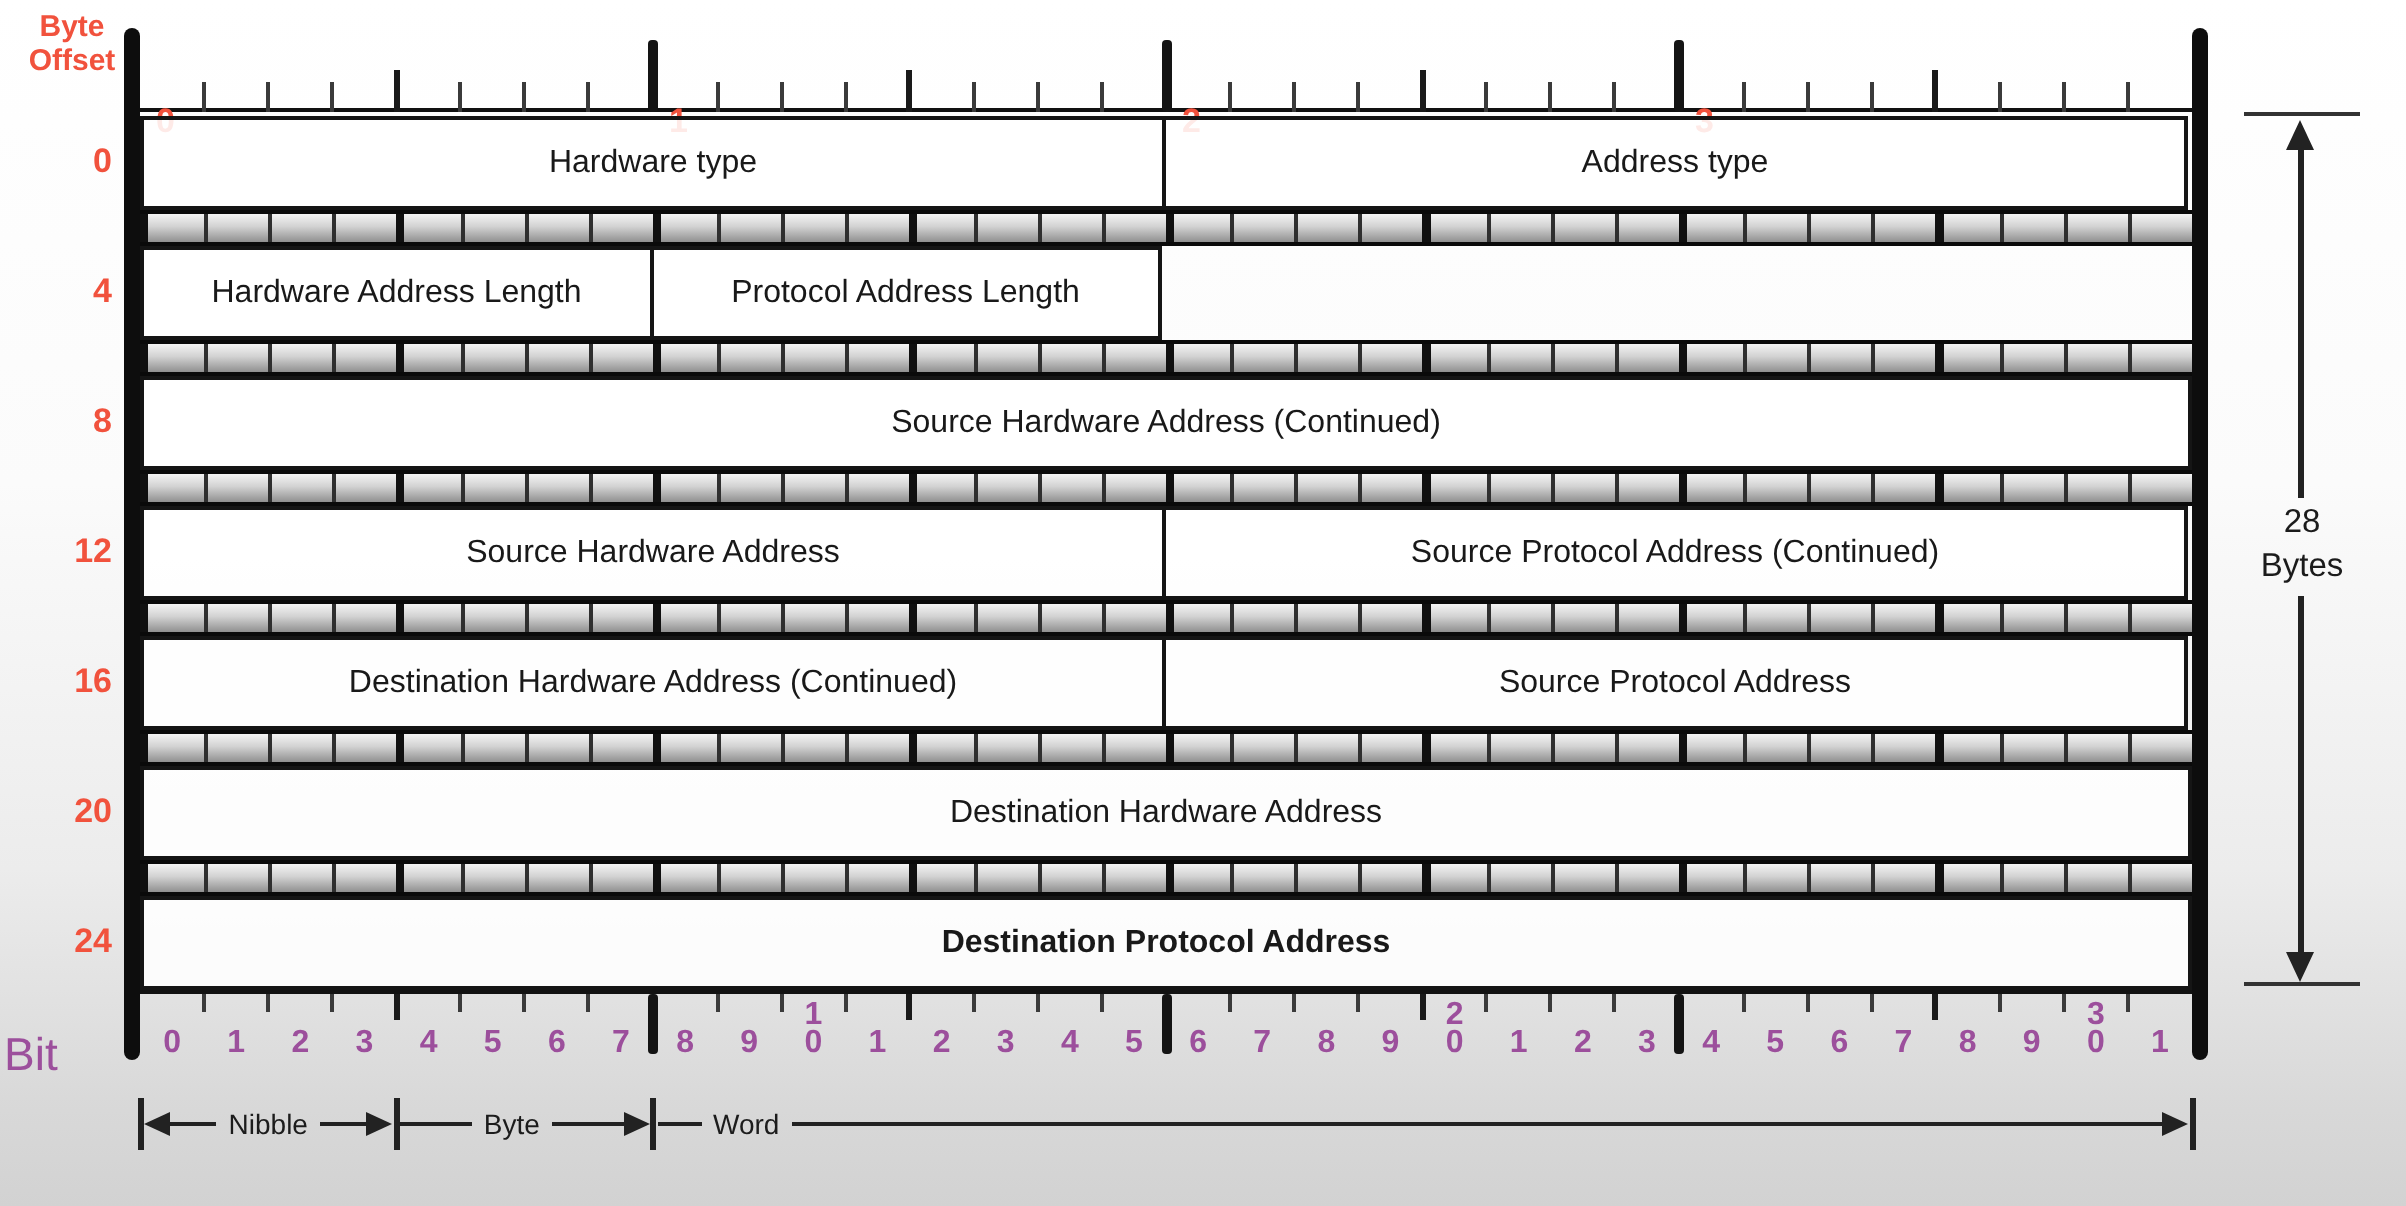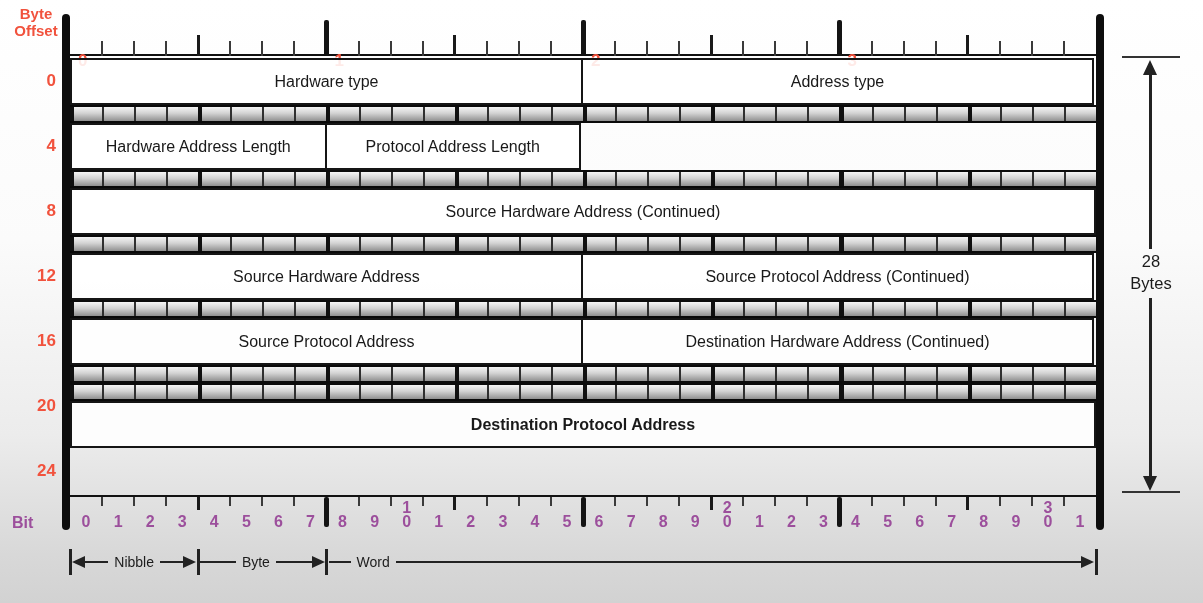--- a/index.html
+++ b/index.html
@@ -63,21 +63,21 @@
     font-size:17px;font-weight:700;color:var(--orange,#f1523d);
   }
 
   
   .bit-num{
     position:absolute;width:26px;text-align:center;
     font-size:16px;font-weight:700;color:var(--purple,#9c4f9c);
   }
   .bit-num.single{top:513px;}
   .bit-num.stacked{top:501px;line-height:0.85;}
-  #bit-word{position:absolute;left:12px;top:514px;font-size:16px;font-weight:700;}
+  #bit-word{position:absolute;left:2px;top:514px;font-size:23px;font-weight:400;}
 
   
   #spans{position:absolute;left:70px;top:549px;width:1026px;height:26px;}
   .span-bar{position:absolute;top:0;width:3px;height:26px;background:#222;}
   .mspan{position:absolute;top:0;height:26px;display:flex;align-items:center;}
   .sline{height:2px;background:#222;flex:1 1 auto;}
   .sline.fixed{flex:0 0 22px;}
   .slabel{padding:0 6px;font-size:14px;color:#1c1c1c;white-space:nowrap;}
   .ah{width:0;height:0;border-top:6px solid transparent;border-bottom:6px solid transparent;flex:0 0 auto;}
   .ah.right{border-left:13px solid #222;}
@@ -172,27 +172,32 @@
         <div class="field" style="width: 50%;">
           <span>Source Hardware Address</span>
         </div>
         <div class="field" style="width: 50%;">
           <span>Source Protocol Address (Continued)</span>
         </div>
       </div>
       <div class="sep"></div>
       <div class="field-row">
         <div class="field" style="width: 50%;">
+          <span>Destination Hardware Address (Continued)</span>
+        </div>
+        <div class="field" style="width: 50%;">
           <span>Source Protocol Address</span>
         </div>
-        <div class="field" style="width: 50%;">
-          <span>Destination Hardware Address (Continued)</span>
-        </div>
-      </div>
-      <div class="sep"></div>
+      </div>
+      <div class="sep"></div>
+      <div class="field-row">
+        <div class="field" style="width: 100%;">
+          <span>Destination Hardware Address</span>
+        </div>
+      </div>
       <div class="sep"></div>
       <div class="field-row">
         <div class="field" style="width: 100%; font-weight: bold;">
           <span>Destination Protocol Address</span>
         </div>
       </div>
     </div>
   <div id="offsets">
       <div class="offset-num" style="top: 71px;">0</div>
       <div class="offset-num" style="top: 136px;">4</div>

